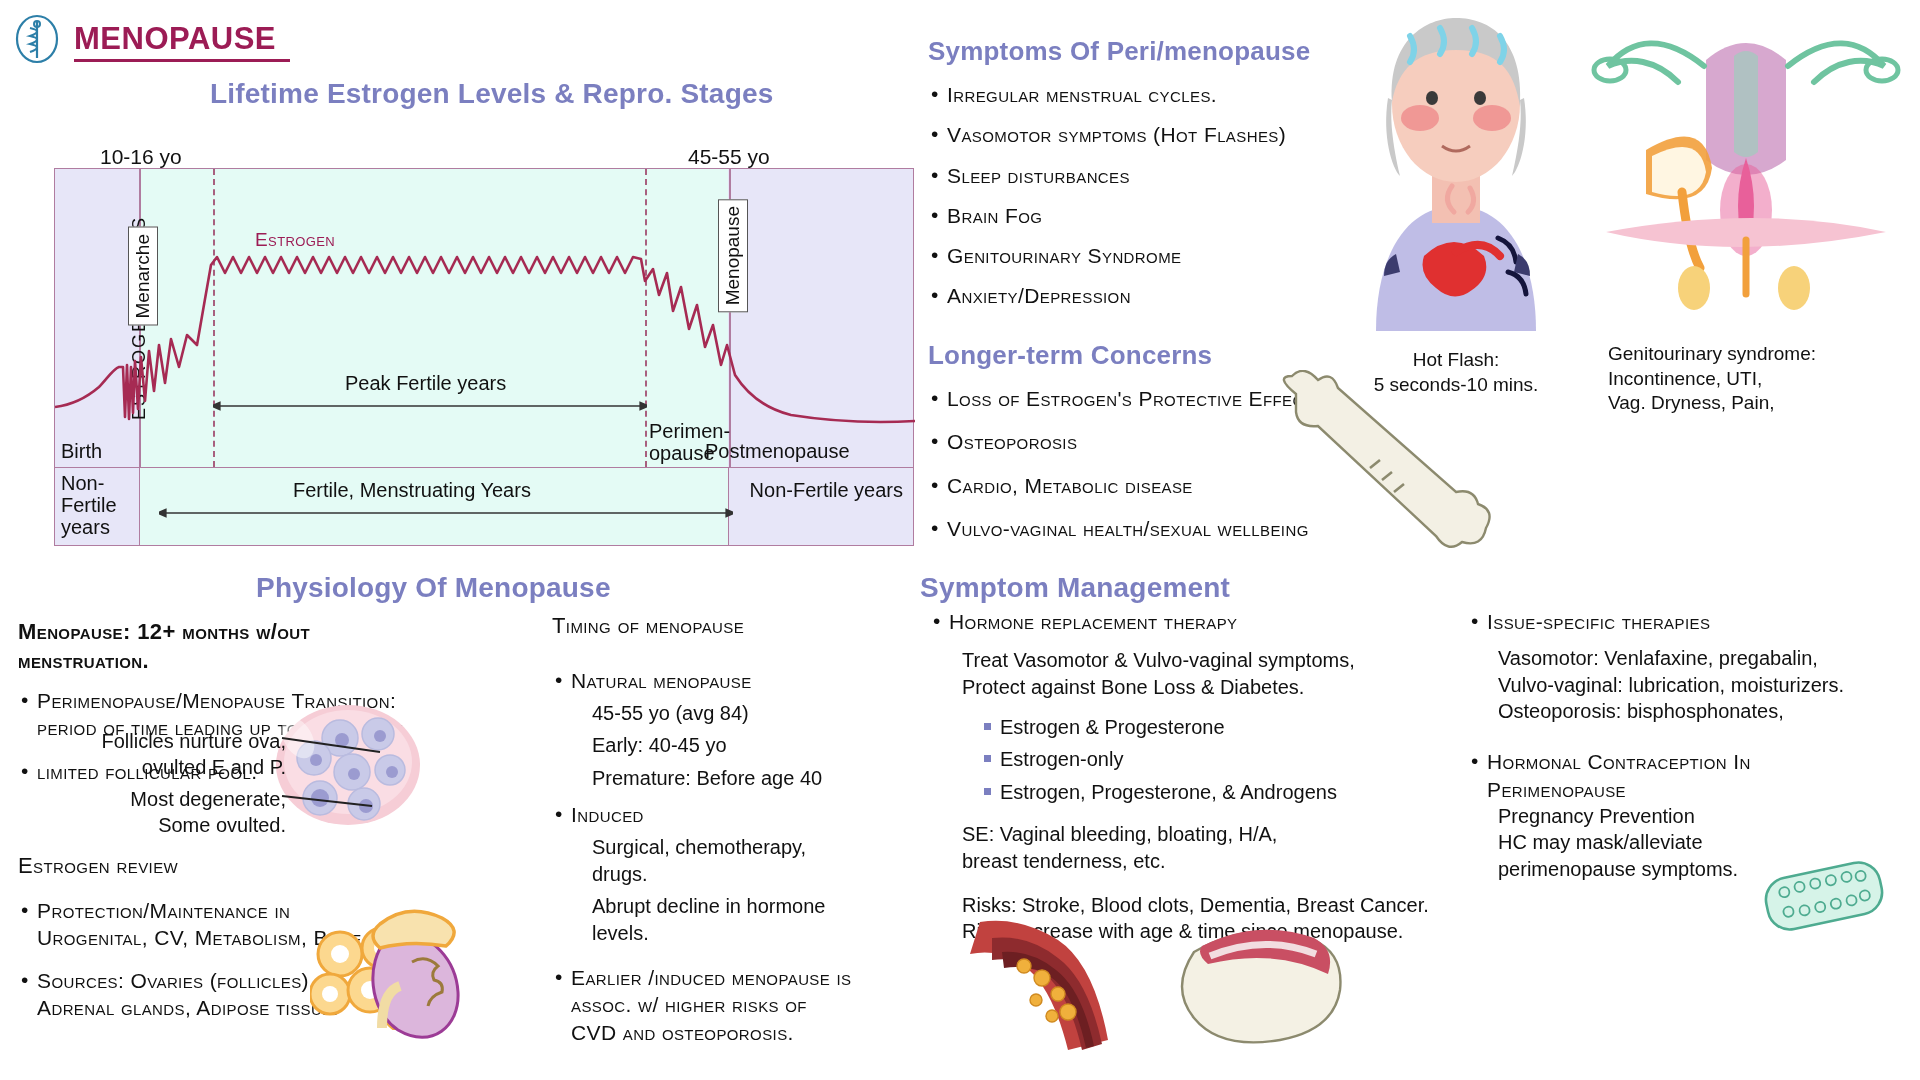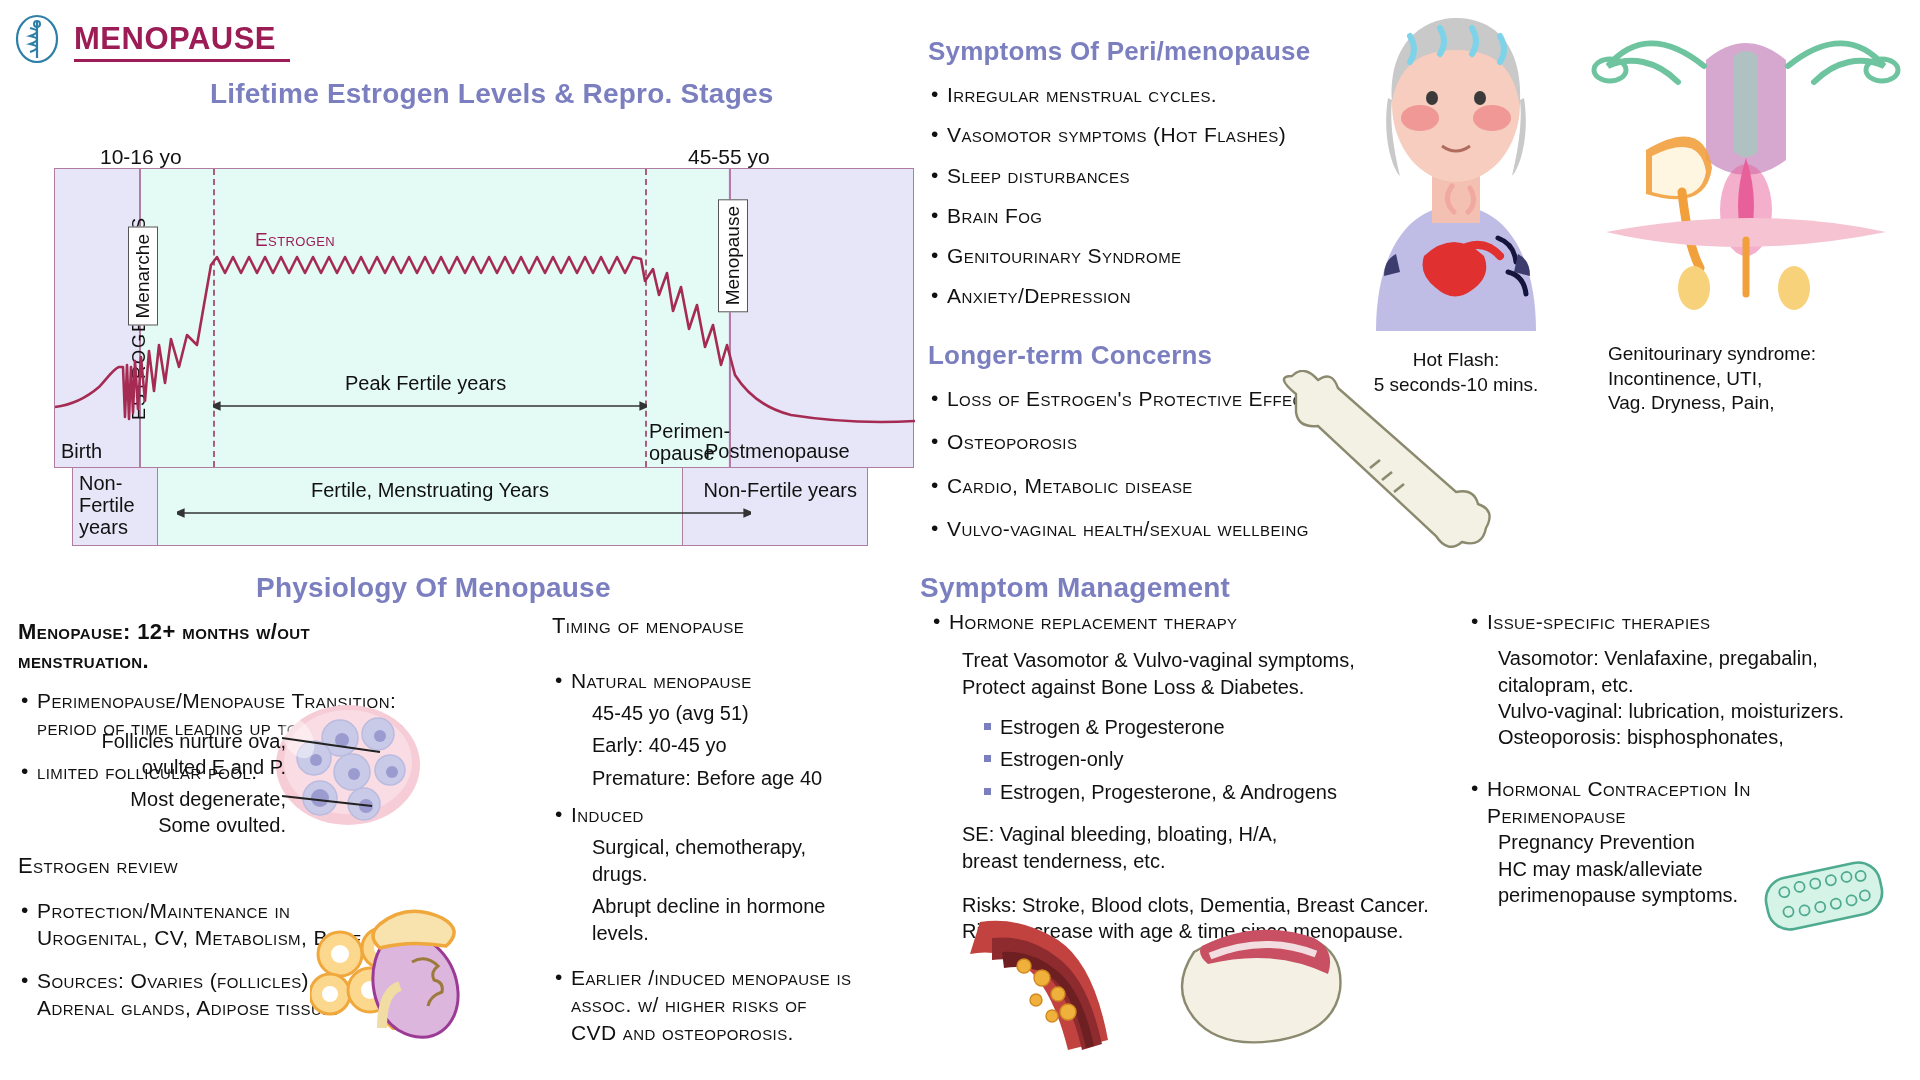--- a/index.html
+++ b/index.html
@@ -52,22 +52,22 @@
     writing-mode: vertical-rl; transform: rotate(180deg);
   }
   .estrogen-lbl {
     position:absolute; left:200px; top:60px; color:#9c1c55;
     font-size:19px; letter-spacing:.5px;
   }
   .inline-lbl { position: absolute; font-size: 20px; color: #111; }
   .arrow-txt  { position: absolute; font-size: 20px; color: #111; }
 
   .band {
-    position: absolute; left: 0; width: 796px; height: 78px;
-    border: 1px solid #b07ca0; border-top: none; background: #e4fbf5; margin-left: 18px;
+    position: absolute; left: 0; width: 860px; height: 78px;
+    border: 1px solid #b07ca0; border-top: none; background: #e4fbf5;
   }
   .band .zl { position:absolute; left:0; top:0; width:85px;  height:100%; background:#e7e6f8; border-right:1px solid #b07ca0;}
   .band .zr { position:absolute; right:0; top:0; width:185px; height:100%; background:#e7e6f8; border-left:1px solid #b07ca0;}
   .sc     { font-variant: small-caps; letter-spacing: .4px; }
   .bullet { position: relative; padding-left: 19px; }
   .bullet::before { content:"\2022"; position:absolute; left:3px; top:-1px; }
   .sq     { position: relative; padding-left: 16px; }
   .sq::before { content:""; position:absolute; left:0; top:9px; width:7px; height:7px; background:#7b7fc0; }
 
   .t-sc  { font-size: 21px; color:#111; line-height:1.3; }
@@ -328,21 +328,21 @@
   <svg style="position:absolute;left:356px;top:900px;width:130px;height:150px;" viewBox="0 0 130 150">
     <path d="M30 40 C10 62 12 110 42 130 C76 150 104 126 102 92 C100 60 76 34 48 34 Z" fill="#dcb6dc" stroke="#9c3b96" stroke-width="3"></path>
     <path d="M24 24 q28 -22 62 -6 q22 12 4 28 q-36 -6 -66 2 q-14 -12 0 -24 Z" fill="#f8e2ae" stroke="#f0a83c" stroke-width="3.5"></path>
     <path d="M56 62 q14 -8 26 4 q-8 6 -4 14 q10 2 8 12 q-12 4 -14 14" fill="none" stroke="#9c7a3c" stroke-width="3"></path>
     <path d="M44 86 q-18 6 -18 42" fill="none" stroke="#f1dca4" stroke-width="10"></path>
   </svg>
 
   <div class="abs" style="left:552px; top:612px; width:300px;">
     <div class="t-sc sc" style="font-size:22px;">Timing of menopause</div>
     <div class="t-sc sc bullet" style="margin-top:26px;">Natural menopause</div>
-    <div class="t-pl" style="padding-left:40px;margin-top:6px;">45-45 yo (avg 51)</div>
+    <div class="t-pl" style="padding-left:40px;margin-top:6px;">45-55 yo (avg 84)</div>
     <div class="t-pl" style="padding-left:40px;margin-top:6px;">Early: 40-45 yo</div>
     <div class="t-pl" style="padding-left:40px;margin-top:6px;">Premature: Before age 40</div>
     <div class="t-sc sc bullet" style="margin-top:10px;">Induced</div>
     <div class="t-pl" style="padding-left:40px;margin-top:6px;">Surgical, chemotherapy, drugs.</div>
     <div class="t-pl" style="padding-left:40px;margin-top:6px;">Abrupt decline in hormone levels.</div>
     <div class="t-sc sc bullet" style="margin-top:18px;">Earlier /induced menopause is</div>
     <div class="t-sc sc" style="padding-left:19px;">assoc. w/ higher risks of</div>
     <div class="t-sc sc" style="padding-left:19px;">CVD and osteoporosis.</div>
   </div>
 
@@ -361,21 +361,20 @@
     </div>
     <div class="t-pl" style="padding-left:32px;margin-top:16px;">SE: Vaginal bleeding, bloating, H/A,</div>
     <div class="t-pl" style="padding-left:32px;">breast tenderness, etc.</div>
     <div class="t-pl" style="padding-left:32px;margin-top:18px;">Risks: Stroke, Blood clots, Dementia, Breast Cancer.</div>
     <div class="t-pl" style="padding-left:32px;">Risks Increase with age &amp; time since menopause.</div>
   </div>
 
   <div class="abs" style="left:1468px; top:608px; width:420px;">
     <div class="t-sc sc bullet">Issue-specific therapies</div>
     <div class="t-pl" style="padding-left:30px;margin-top:10px;">Vasomotor: Venlafaxine, pregabalin,</div>
-    <div class="t-pl" style="padding-left:30px;">citalopram, etc.</div>
     <div class="t-pl" style="padding-left:30px;">Vulvo-vaginal: lubrication, moisturizers.</div>
     <div class="t-pl" style="padding-left:30px;">Osteoporosis: bisphosphonates,</div>
     <div class="t-sc sc bullet" style="margin-top:24px;">Hormonal Contraception In Perimenopause</div>
     <div class="t-pl" style="padding-left:30px;">Pregnancy Prevention</div>
     <div class="t-pl" style="padding-left:30px;">HC may mask/alleviate</div>
     <div class="t-pl" style="padding-left:30px;">perimenopause symptoms.</div>
   </div>
 
   <svg style="position:absolute;left:962px;top:912px;width:160px;height:140px;" viewBox="0 0 160 140">
     <path d="M18 10 q40 -6 78 18 q36 24 50 100 l-40 10 q-16 -64 -44 -84 q-24 -18 -54 -12 Z" fill="#c1423f"></path>

